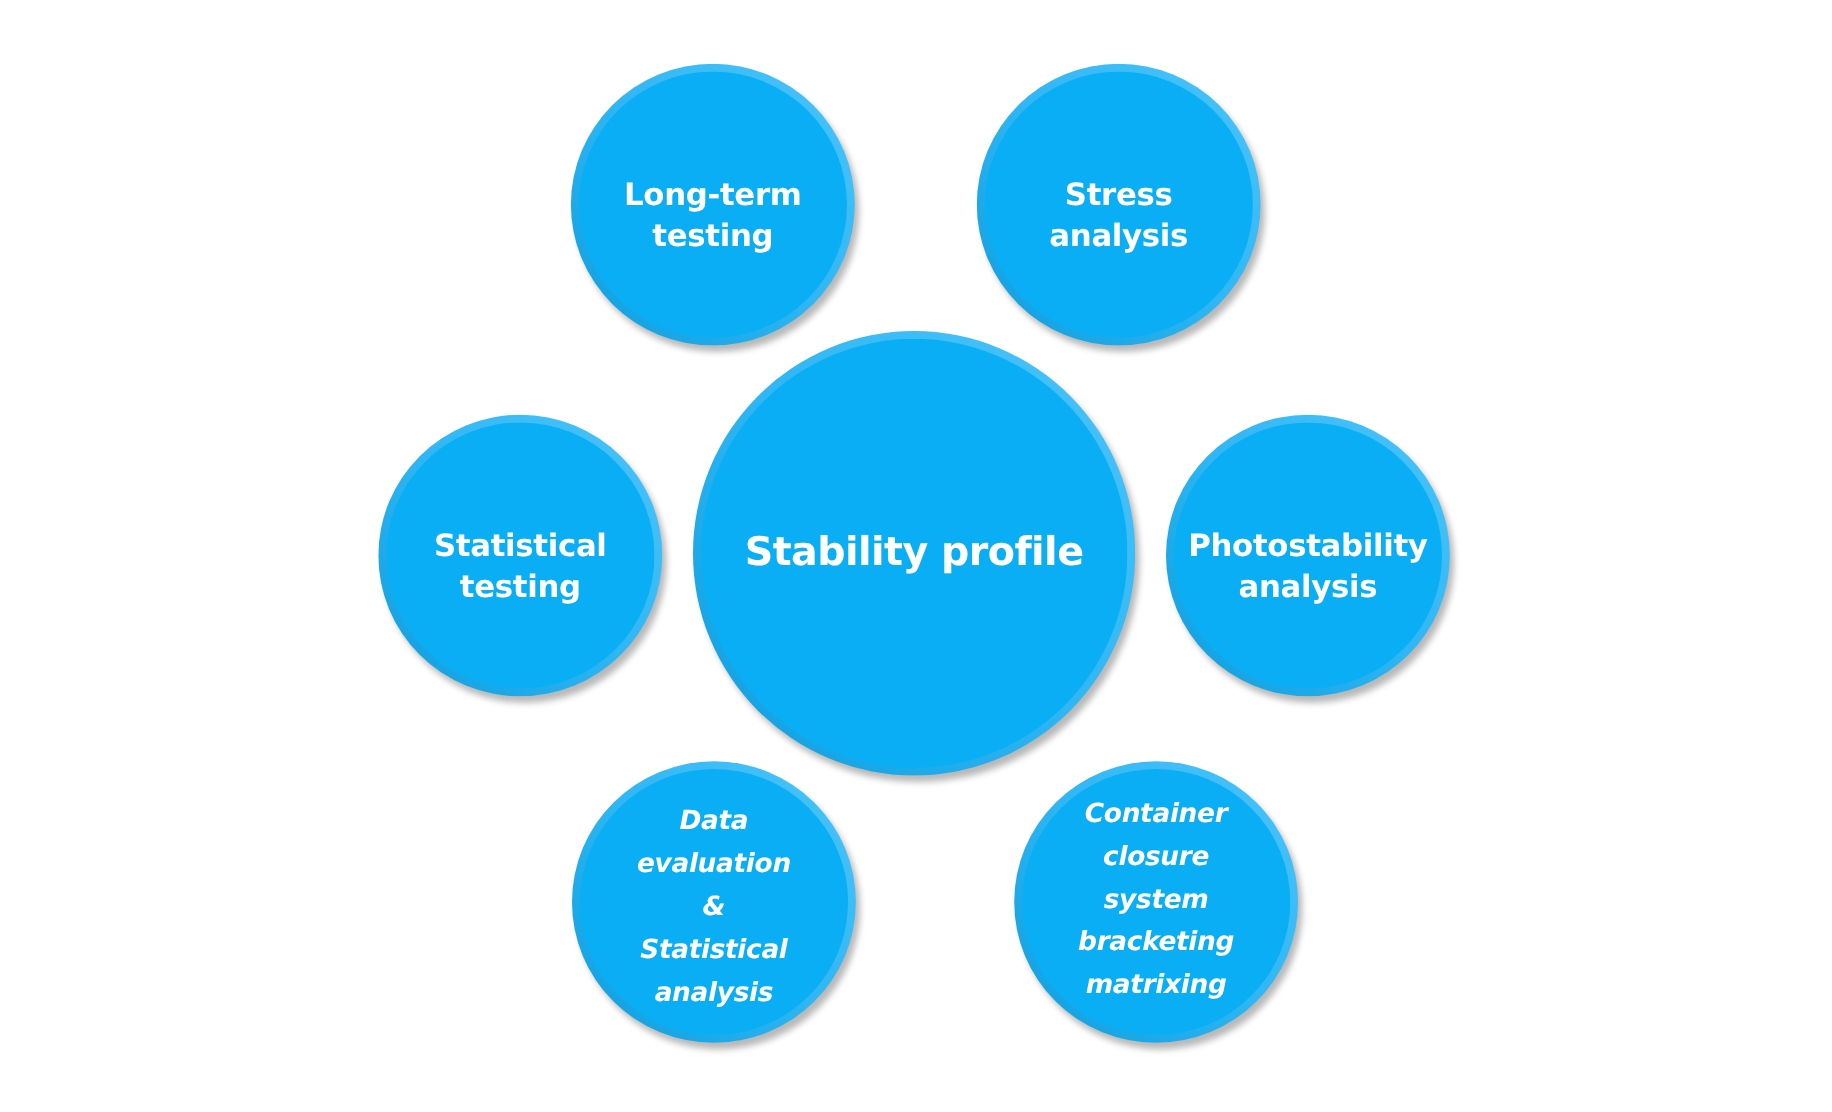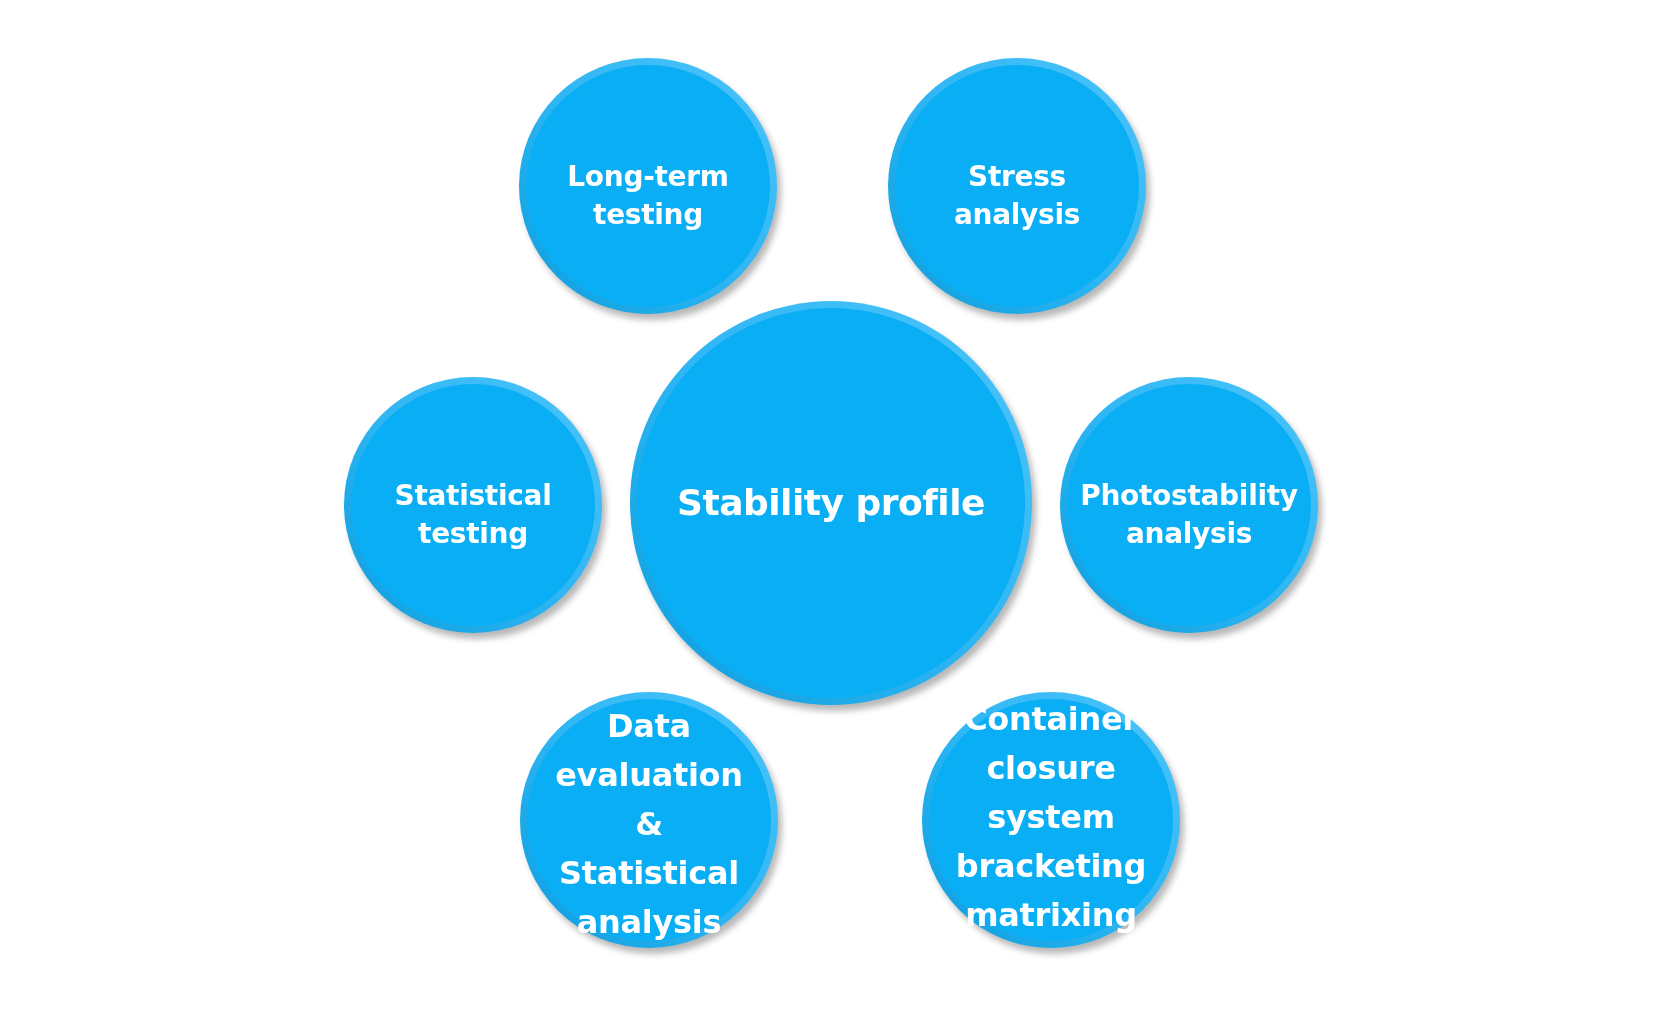--- a/index.html
+++ b/index.html
@@ -51,23 +51,24 @@
       display: block;
       white-space: pre-line;
       letter-spacing: -0.3px;
     }
     .small .label {
       font-size: 28px;
       line-height: 38px;
       margin-top: 20px;
     }
     .small .label.dense {
-      font-size: 32px;
-      line-height: 49px;
+      font-size: 24px;
+      line-height: 39px;
       margin-top: 8px;
+      font-style: italic;
     }
     .center .label {
       font-size: 36px;
       line-height: 44px;
       letter-spacing: -0.5px;
     }
   </style>
 </head>
 <body>
 

